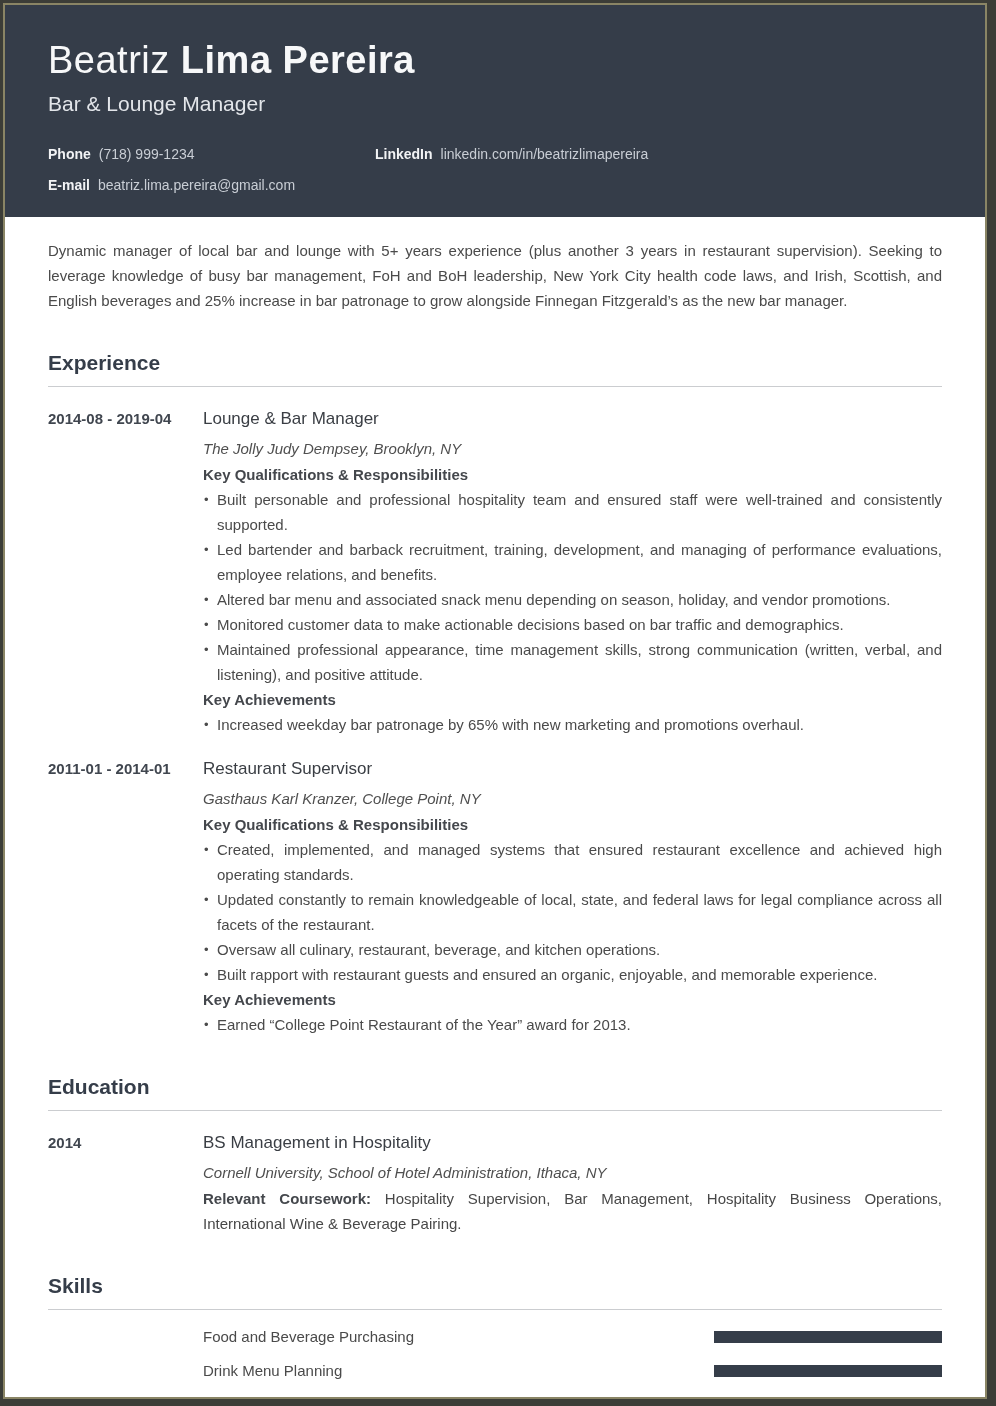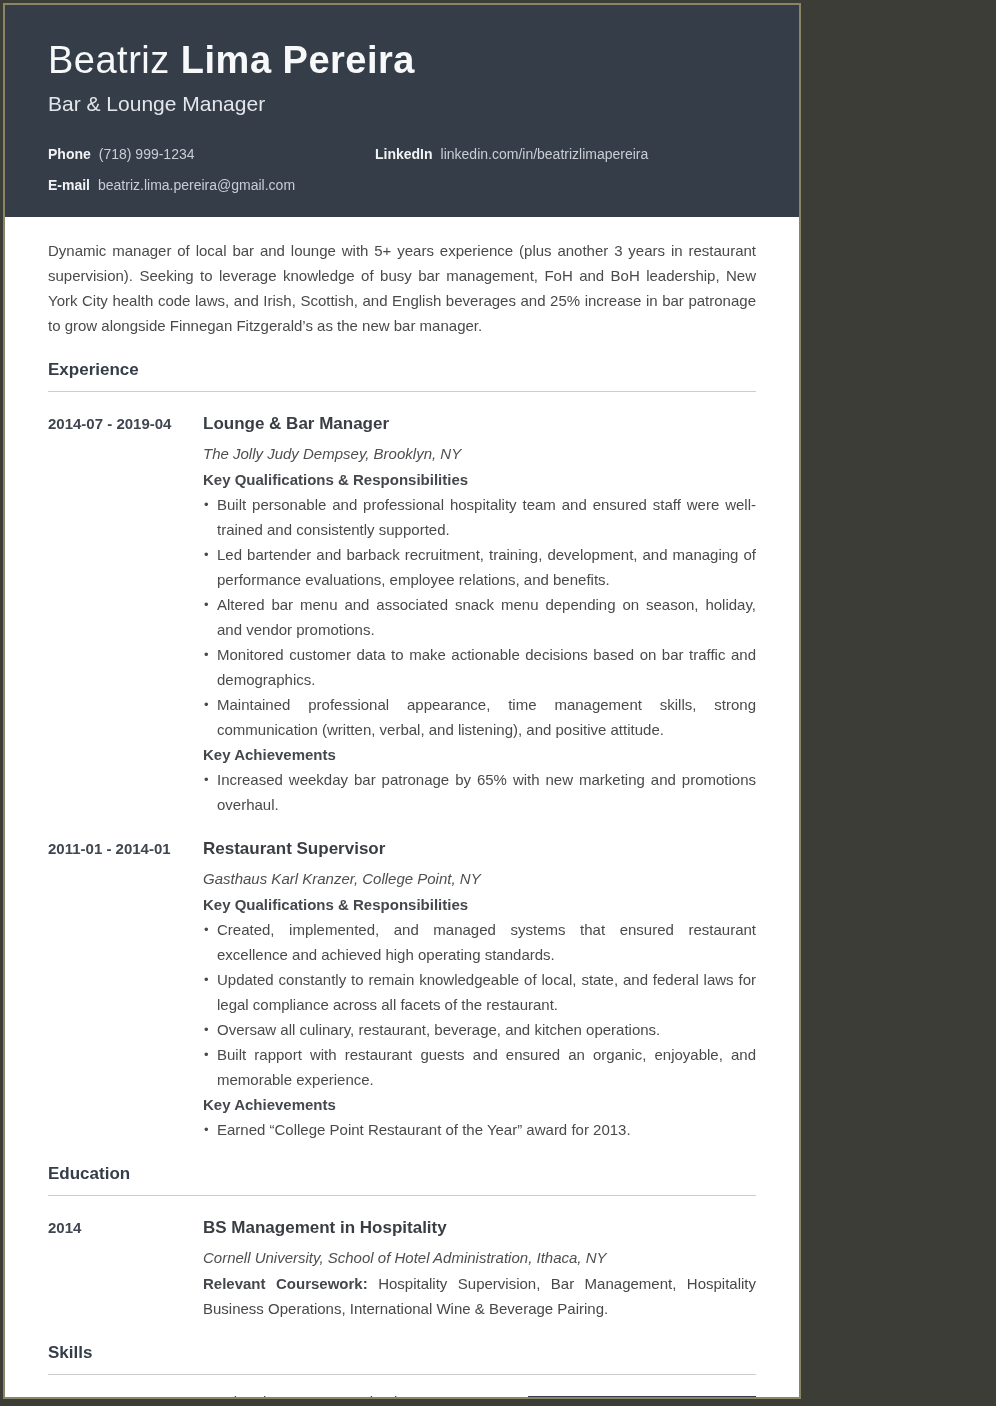--- a/index.html
+++ b/index.html
@@ -3,21 +3,21 @@
 <meta charset="utf-8">
 <style>
   * { margin: 0; padding: 0; box-sizing: border-box; }
   html, body { width: 996px; }
   body {
     background: #3c3d37;
     font-family: "Liberation Sans", "DejaVu Sans", sans-serif;
     -webkit-font-smoothing: antialiased;
   }
   .page {
-    width: 798px;
+    width: 984px;
     height: 1396px;
     margin: 3px 3px 7px 3px;
     border: 2px solid #8a8565;
     background: #ffffff;
     overflow: hidden;
   }
   
   .header {
     background: #353d49;
     color: #f2f3f5;
@@ -50,42 +50,42 @@
   
   .content { padding: 0 43px; color: #484848; }
   .summary {
     margin-top: 21px;
     font-size: 15px;
     line-height: 25px;
     text-align: justify;
     color: #4a4a4a;
   }
   h2.section-heading {
-    margin-top: 22px;
-    font-size: 17px;
+    margin-top: 38px;
+    font-size: 21px;
     font-weight: 700;
     color: #353d49;
     padding-bottom: 11px;
     border-bottom: 1px solid #cbcdd0;
   }
   .entry {
     display: grid;
     grid-template-columns: 155px 1fr;
     margin-top: 17px;
   }
   .entry .dates {
     font-size: 15px;
     font-weight: 700;
     color: #40464f;
     line-height: 29px;
   }
   .entry .details { font-size: 15px; line-height: 25px; }
   .entry .title {
     font-size: 17px;
-    font-weight: 700;
+    font-weight: 400;
     color: #3a3e44;
     line-height: 29px;
     margin-bottom: 3px;
   }
   .entry .company {
     font-style: italic;
     color: #4f4f4f;
     margin-bottom: 1px;
   }
   .sub-heading { font-weight: 700; color: #44474c; }
@@ -147,21 +147,21 @@
     </div>
   </div>
 
   <div class="content">
 
     <p class="summary">Dynamic manager of local bar and lounge with 5+ years experience (plus another 3 years in restaurant supervision). Seeking to leverage knowledge of busy bar management, FoH and BoH leadership, New York City health code laws, and Irish, Scottish, and English beverages and 25% increase in bar patronage to grow alongside Finnegan Fitzgerald’s as the new bar manager.</p>
 
     <h2 class="section-heading">Experience</h2>
 
     <div class="entry">
-      <div class="dates">2014-07 - 2019-04</div>
+      <div class="dates">2014-08 - 2019-04</div>
       <div class="details">
         <div class="title">Lounge &amp; Bar Manager</div>
         <div class="company">The Jolly Judy Dempsey, Brooklyn, NY</div>
         <div class="sub-heading">Key Qualifications &amp; Responsibilities</div>
         <ul class="bullets">
           <li>Built personable and professional hospitality team and ensured staff were well-trained and consistently supported.</li>
           <li>Led bartender and barback recruitment, training, development, and managing of performance evaluations, employee relations, and benefits.</li>
           <li>Altered bar menu and associated snack menu depending on season, holiday, and vendor promotions.</li>
           <li>Monitored customer data to make actionable decisions based on bar traffic and demographics.</li>
           <li>Maintained professional appearance, time management skills, strong communication (written, verbal, and listening), and positive attitude.</li>

